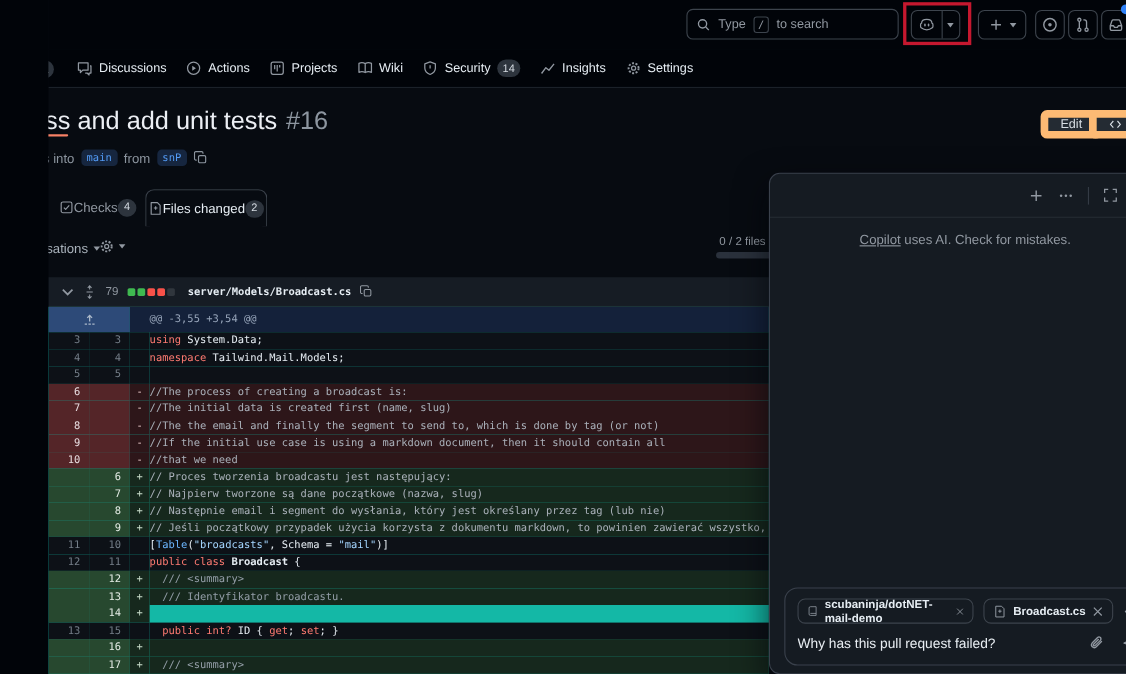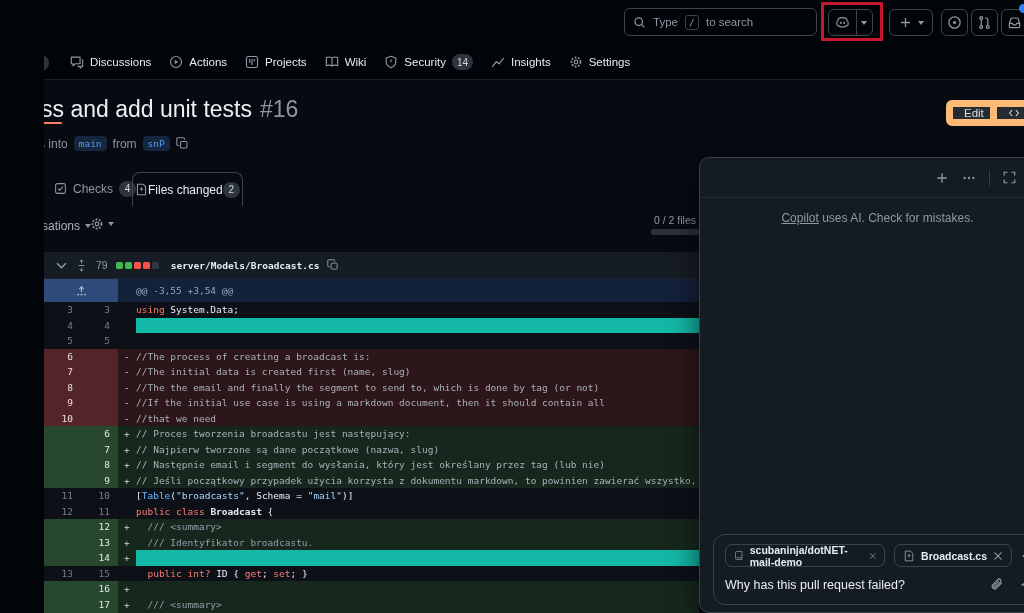--- a/index.html
+++ b/index.html
@@ -29,21 +29,21 @@
   .activebar { position:absolute; left:-28px; top:77px; width:46px; height:2px; border-radius:2px; background:#f78166; }
 
   
   .prtitle { position:absolute; left:-3px; top:96px; font-size:23px; color:#eceff4; white-space:nowrap; }
   .prnum { color:#8d96a0; font-weight:400; margin-left:8px; }
   .branchline { position:absolute; left:-5px; top:136px; display:flex; align-items:center; gap:6px; font-size:12px; color:#8b949e; }
   .refchip { font-family:"DejaVu Sans Mono",monospace; font-size:9.5px; color:#539bf5; background:#16263f; border-radius:4px; padding:2px 5px; }
   .gbtn { position:absolute; top:100px; height:26px; display:flex; align-items:center; gap:5px; padding:0 11px; background:#242b33; border:7px solid #fdba74; border-radius:6px; color:#d7dde3; font-size:11.5px; }
 
   
-  .tab-inactive { position:absolute; left:10px; top:172px; height:33px; display:flex; align-items:center; gap:6px; font-size:12px; color:#9198a1; }
+  .tab-inactive { position:absolute; left:10px; top:172px; height:33px; display:flex; align-items:center; font-size:12px; color:#9198a1; }
   .tab-active { position:absolute; left:88px; top:172px; height:34px; display:flex; align-items:center; padding:0 2px; font-size:12px; color:#e6edf3; border:1px solid #3d444d; border-bottom:none; border-radius:8px 8px 0 0; }
 
   
   .convo { position:absolute; left:-2px; top:219px; display:flex; align-items:center; gap:5px; font-size:12px; color:#aab3bc; }
   .gearbtn { position:absolute; left:46px; top:217px; display:flex; align-items:center; gap:4px; color:#9198a1; }
   .filesviewed { position:absolute; right:372px; top:214px; font-size:10.5px; color:#9198a1; }
   .progress { position:absolute; left:607px; top:229px; width:88px; height:6px; border-radius:3px; background:#2a313c; }
 
   
   .filehead { position:absolute; left:0; top:252px; width:655px; height:27px; background:#161c24; border-bottom:1px solid #20262e; display:flex; align-items:center; gap:8px; padding-left:12px; color:#9198a1; }
@@ -309,20 +309,21 @@
       <div class="drow ctx">
         <div class="n">3</div>
         <div class="n">3</div>
         <div class="mark"></div>
         <div class="code"><span class="t-k">using</span><span class="t-p"> System.Data;</span></div>
       </div>
       <div class="drow ctx">
         <div class="n">4</div>
         <div class="n">4</div>
         <div class="mark"></div>
+        <div class="code"><span class="t-k">namespace</span><span class="t-p"> Tailwind.Mail.Models;</span></div>
       </div>
       <div class="drow ctx">
         <div class="n">5</div>
         <div class="n">5</div>
         <div class="mark"></div>
         <div class="code"></div>
       </div>
       <div class="drow del">
         <div class="n">6</div>
         <div class="n"></div>

